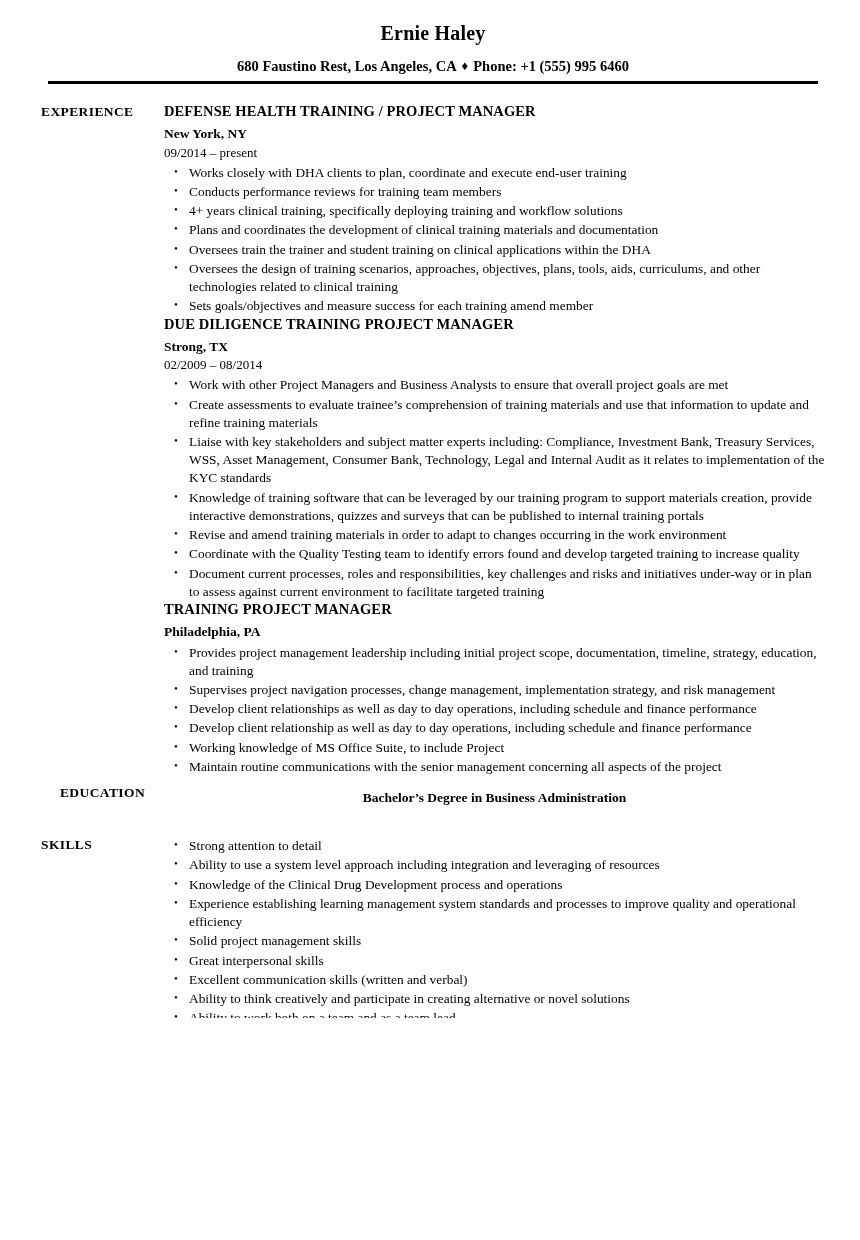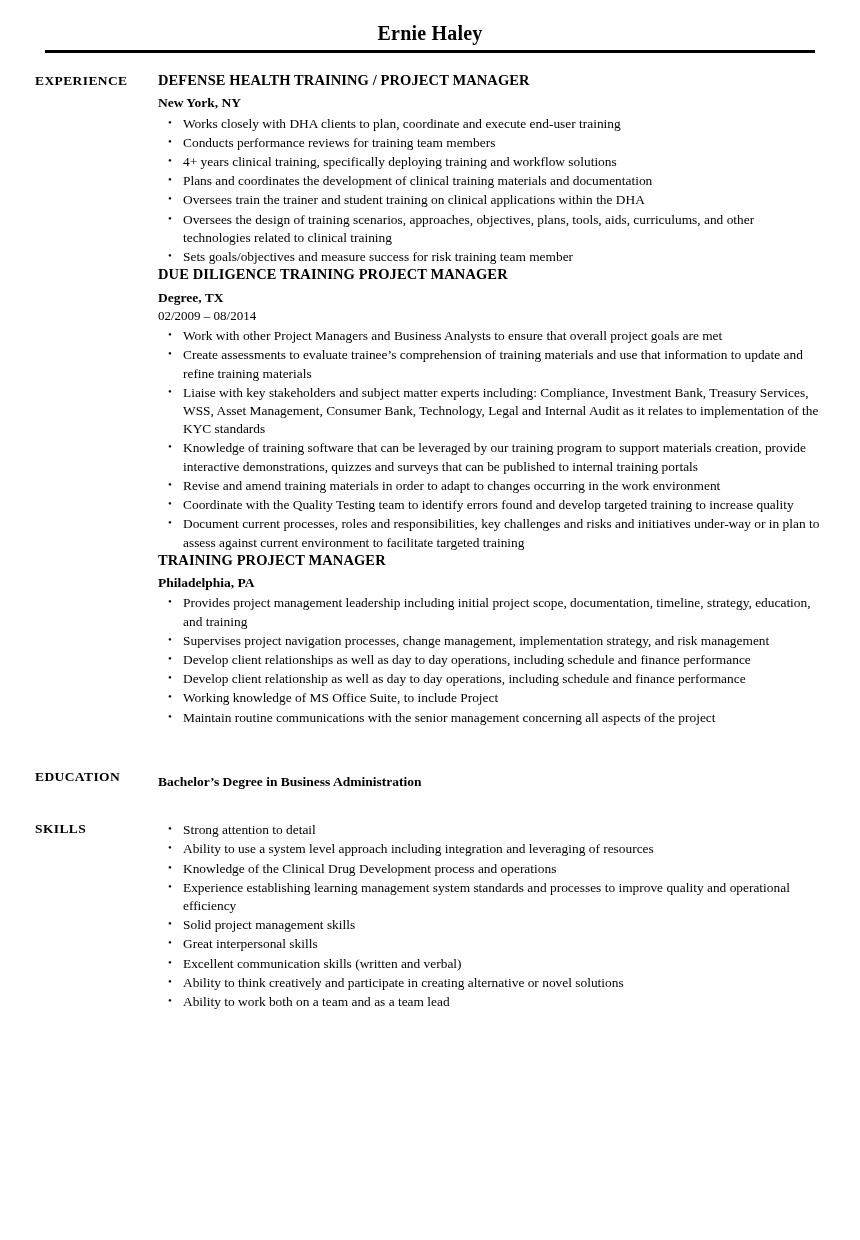--- a/index.html
+++ b/index.html
@@ -13,20 +13,21 @@
     font-family: "Liberation Serif", "DejaVu Serif", serif;
     color: #000000;
     -webkit-font-smoothing: antialiased;
   }
   .page {
     position: relative;
     width: 860px;
     height: 1018px;
     box-sizing: border-box;
     overflow: hidden;
+    padding-left: 6px;
   }
 
   
   .header {
     padding-top: 22px;
   }
   .candidate-name {
     text-align: center;
     font-size: 20px;
     font-weight: bold;
@@ -69,21 +70,21 @@
     letter-spacing: 0.4px;
     line-height: 1.25;
     padding-top: 1px;
   }
   .section-body {
     flex: 1 1 auto;
     min-width: 0;
   }
 
   .sec-experience { margin-top: 19px; }
-  .sec-education  { margin-top: 41px; }
+  .sec-education  { margin-top: 8px; text-align: center; }
   .sec-skills     { margin-top: 30px; }
 
   
   .job + .job { }
   .job-title {
     font-size: 14.5px;
     font-weight: bold;
     letter-spacing: 0.1px;
     line-height: 1.2;
     font-family: Liberation Serif, serif;
@@ -138,44 +139,48 @@
 
   .skills-body ul.bullets { margin-top: 0; }
 </style>
 </head>
 <body>
 
 <div class="page">
 
   <div class="header">
     <div class="candidate-name">Ernie Haley</div>
+    <div class="contact-line">
+      <span>680 Faustino Rest, Los Angeles, CA</span><span class="contact-sep">♦</span><span>Phone: +1 (555) 995 6460</span>
+    </div>
     <div class="header-rule"></div>
   </div>
 
   <div class="section sec-experience">
     <div class="section-label">EXPERIENCE</div>
     <div class="section-body">
 
       <div class="job">
         <div class="job-title">DEFENSE HEALTH TRAINING / PROJECT MANAGER</div>
         <div class="job-location">New York, NY</div>
+        <div class="job-dates">09/2014 – present</div>
         <ul class="bullets">
           <li>Works closely with DHA clients to plan, coordinate and execute end-user training</li>
           <li>Conducts performance reviews for training team members</li>
           <li>4+ years clinical training, specifically deploying training and workflow solutions</li>
           <li>Plans and coordinates the development of clinical training materials and documentation</li>
           <li>Oversees train the trainer and student training on clinical applications within the DHA</li>
           <li>Oversees the design of training scenarios, approaches, objectives, plans, tools, aids, curriculums, and other technologies related to clinical training</li>
-          <li>Sets goals/objectives and measure success for risk training team member</li>
+          <li>Sets goals/objectives and measure success for each training amend member</li>
         </ul>
       </div>
 
       <div class="job">
         <div class="job-title">DUE DILIGENCE TRAINING PROJECT MANAGER</div>
-        <div class="job-location">Degree, TX</div>
+        <div class="job-location">Strong, TX</div>
         <div class="job-dates">02/2009 – 08/2014</div>
         <ul class="bullets">
           <li>Work with other Project Managers and Business Analysts to ensure that overall project goals are met</li>
           <li>Create assessments to evaluate trainee’s comprehension of training materials and use that information to update and refine training materials</li>
           <li>Liaise with key stakeholders and subject matter experts including: Compliance, Investment Bank, Treasury Services, WSS, Asset Management, Consumer Bank, Technology, Legal and Internal Audit as it relates to implementation of the KYC standards</li>
           <li>Knowledge of training software that can be leveraged by our training program to support materials creation, provide interactive demonstrations, quizzes and surveys that can be published to internal training portals</li>
           <li>Revise and amend training materials in order to adapt to changes occurring in the work environment</li>
           <li>Coordinate with the Quality Testing team to identify errors found and develop targeted training to increase quality</li>
           <li>Document current processes, roles and responsibilities, key challenges and risks and initiatives under-way or in plan to assess against current environment to facilitate targeted training</li>
         </ul>

